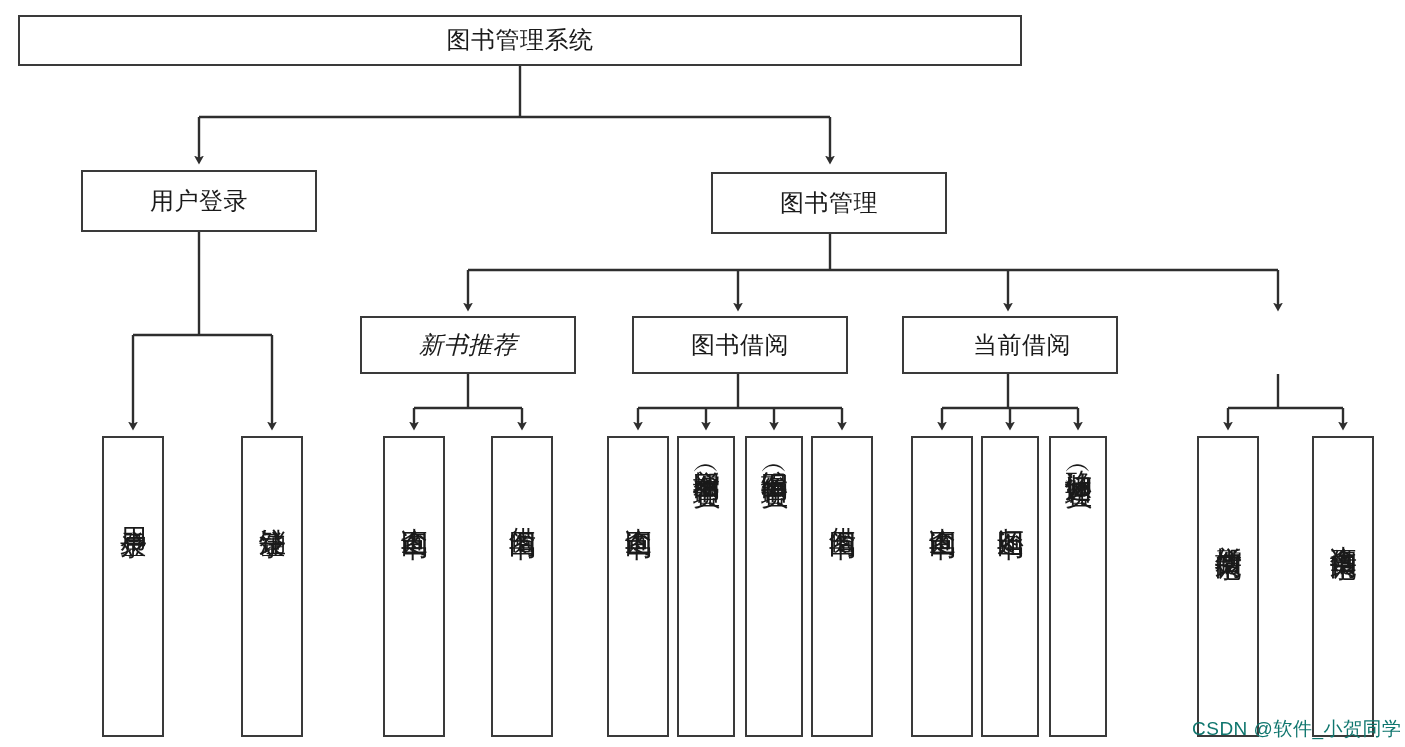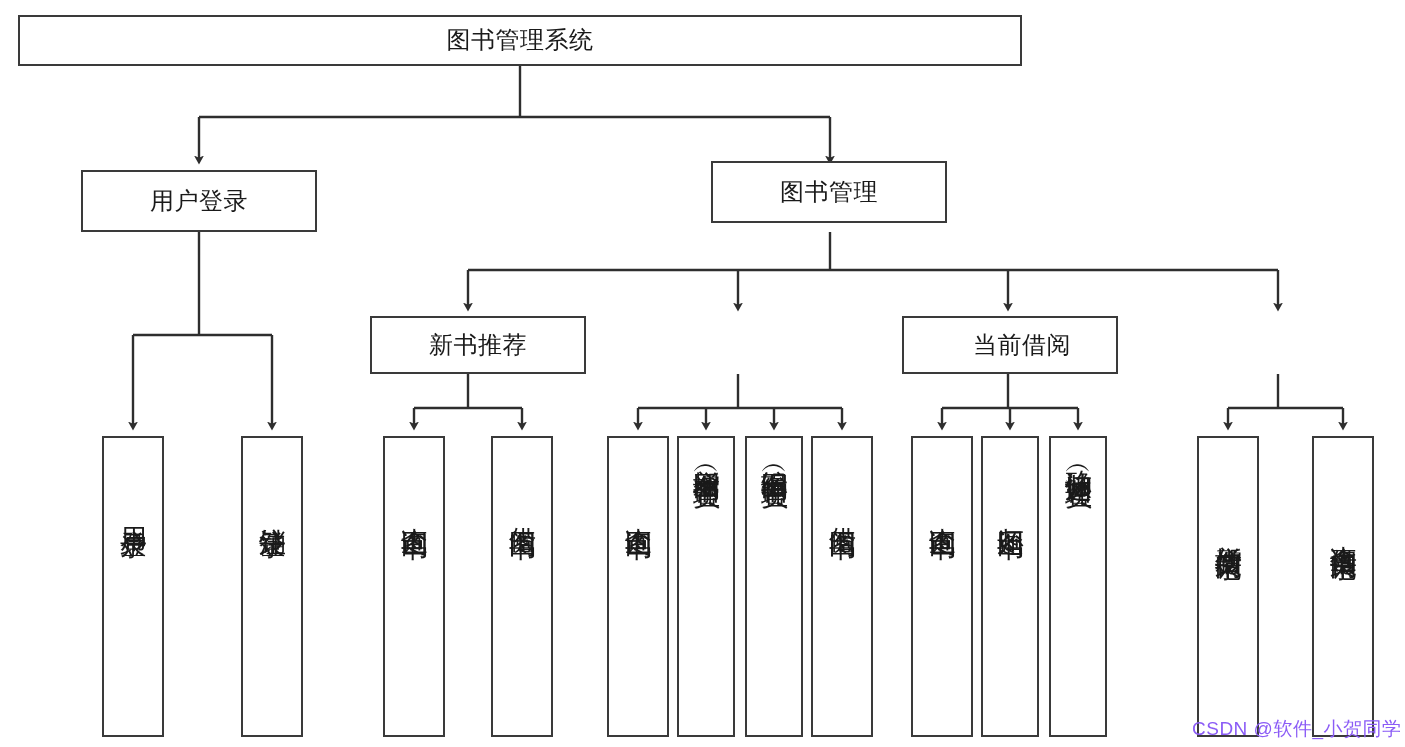--- a/index.html
+++ b/index.html
@@ -63,21 +63,21 @@
   }
   .node.vert.midsm .label {
     margin-top: 80px;
   }
   .node.vert.top .label {
     margin-top: 4px;
   }
   .watermark {
     position: absolute;
     font-size: 19px;
-    color: #8b5cf6;
+    color: #0f766e;
     white-space: nowrap;
     letter-spacing: 0.5px;
   }
 </style>
 </head>
 <body>
 
 <div id="canvas">
 
   <svg class="edges" viewBox="0 0 1405 747">
@@ -133,26 +133,29 @@
     </g>
   </svg>
 
   <div class="node horiz" style="left:18px; top:15px; width:1004px; height:51px;">
     <span class="label">图书管理系统</span>
   </div>
 
   <div class="node horiz" style="left:81px; top:170px; width:236px; height:62px;">
     <span class="label">用户登录</span>
   </div>
-  <div class="node horiz" style="left:711px; top:161px; width:236px; height:62px;">
+  <div class="node horiz" style="left:711px; top:172px; width:236px; height:62px;">
     <span class="label">图书管理</span>
   </div>
 
-  <div class="node horiz" style="left:370px; top:316px; width:216px; height:58px;">
+  <div class="node horiz" style="left:360px; top:316px; width:216px; height:58px;font-style:italic;">
     <span class="label">新书推荐</span>
+  </div>
+  <div class="node horiz" style="left:632px; top:316px; width:216px; height:58px;">
+    <span class="label">图书借阅</span>
   </div>
   <div class="node horiz" style="left:902px; top:316px; width:216px; height:58px;padding-left:24px;">
     <span class="label">当前借阅</span>
   </div>
 
   <div class="node vert mid" style="left:102px; top:436px; width:62px; height:301px;">
     <span class="label">用户登录</span>
   </div>
   <div class="node vert mid" style="left:241px; top:436px; width:62px; height:301px;">
     <span class="label">注销登录</span>

